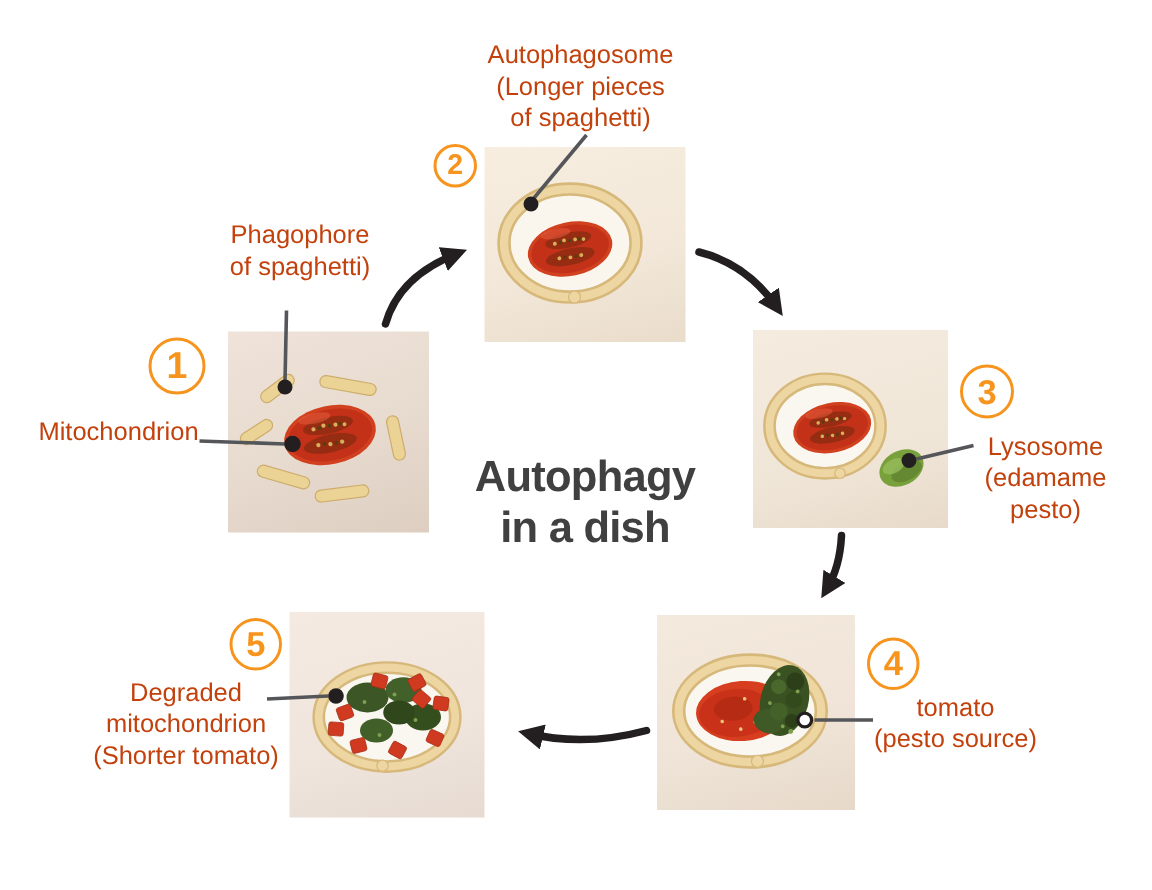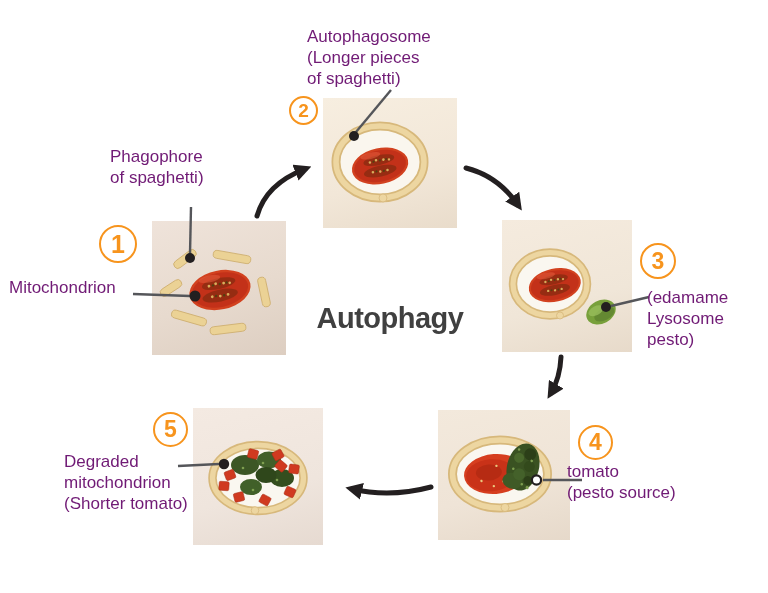--- a/index.html
+++ b/index.html
@@ -13,21 +13,21 @@
   .t2{background:linear-gradient(165deg,#F7EEE0 0%,#F2E7D8 60%,#E9DCCB 100%);}
   .t3{background:linear-gradient(165deg,#F5EBDE 0%,#F0E6D8 60%,#E7DACA 100%);}
   .t4{background:linear-gradient(165deg,#F3E9DC 0%,#EFE4D7 60%,#E6D9CA 100%);}
   .t5{background:linear-gradient(165deg,#F4EAE2 0%,#EFE5DD 60%,#E6DAD1 100%);}
   .overlay{position:absolute;left:0;top:0;pointer-events:none;}
   .badge{
     position:absolute;box-sizing:border-box;border:2.6px solid #F7941D;border-radius:50%;
     color:#F7941D;background:#ffffff;font-weight:bold;
     display:flex;align-items:center;justify-content:center;
   }
-  .label{position:absolute;text-align:left;color:#701a75;font-size:17px;line-height:21px;}
+  .label{position:absolute;text-align:center;color:#c2410c;font-size:17px;line-height:21px;}
   .title{
     position:absolute;left:290px;top:301px;width:200px;text-align:center;
     color:#404040;font-weight:bold;font-size:29px;line-height:34px;letter-spacing:-0.5px;
   }
 </style>
 </head>
 <body>
 
 <div class="canvas">
 
@@ -204,43 +204,44 @@
   <div class="badge" style="left:640px;top:243px;width:36px;height:36px;font-size:23px">3</div>
   <div class="badge" style="left:578px;top:425px;width:35px;height:35px;font-size:23px">4</div>
   <div class="badge" style="left:153px;top:412px;width:35px;height:35px;font-size:23px">5</div>
 
   <div class="label" style="left:307px;top:26px;width:160px">
     <div>Autophagosome</div>
     <div>(Longer pieces</div>
     <div>of spaghetti)</div>
   </div>
 
-  <div class="label" style="left:110px;top:146px;width:160px">
+  <div class="label" style="left:120px;top:146px;width:160px">
     <div>Phagophore</div>
     <div>of spaghetti)</div>
   </div>
 
   <div class="label" style="left:9px;top:277px;width:140px">
     <div>Mitochondrion</div>
   </div>
 
   <div class="label" style="left:647px;top:287px;width:100px">
+    <div>Lysosome</div>
     <div>(edamame</div>
-    <div>Lysosome</div>
     <div>pesto)</div>
   </div>
 
   <div class="label" style="left:567px;top:461px;width:140px">
     <div>tomato</div>
     <div>(pesto source)</div>
   </div>
 
-  <div class="label" style="left:64px;top:451px;width:144px">
+  <div class="label" style="left:52px;top:451px;width:144px">
     <div>Degraded</div>
     <div>mitochondrion</div>
     <div>(Shorter tomato)</div>
   </div>
 
   <div class="title">
     <div>Autophagy</div>
+    <div>in a dish</div>
   </div>
 
 </div>
 
 </body></html>

